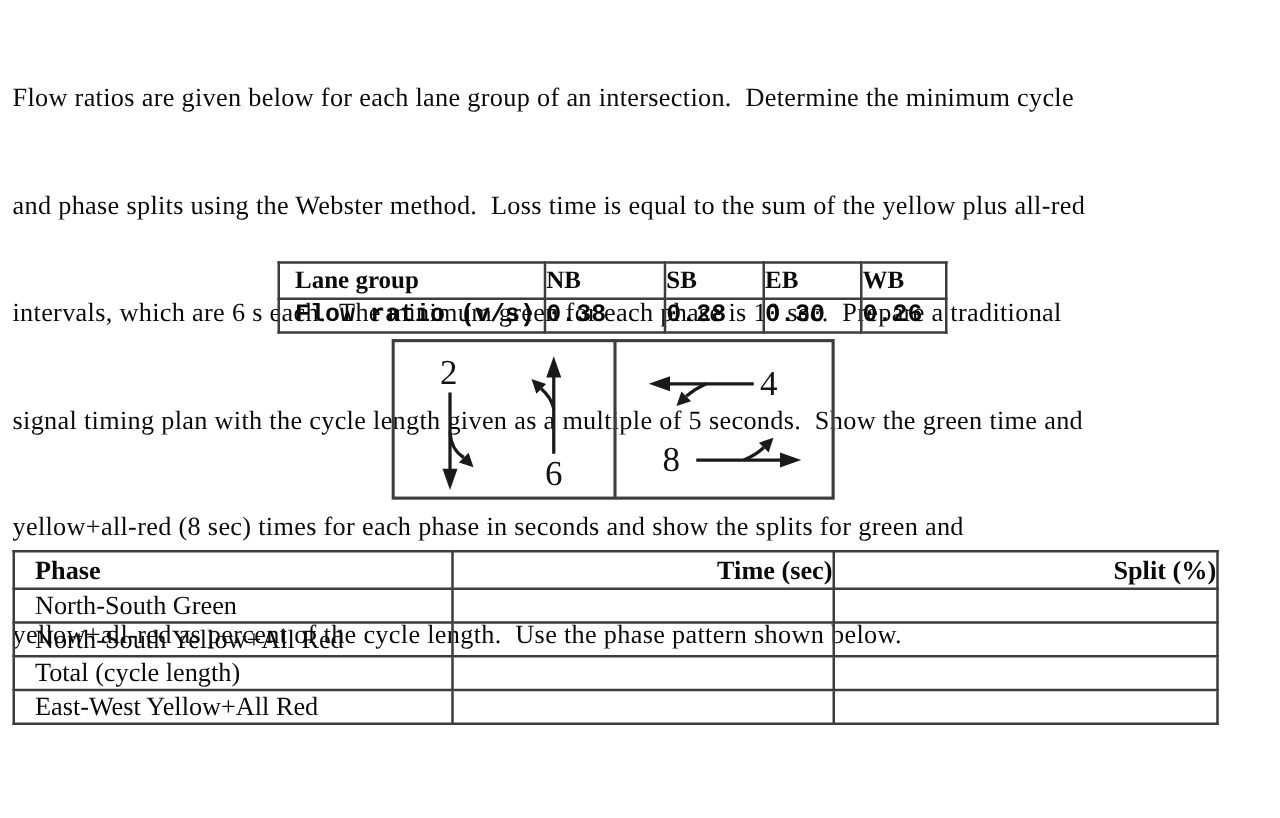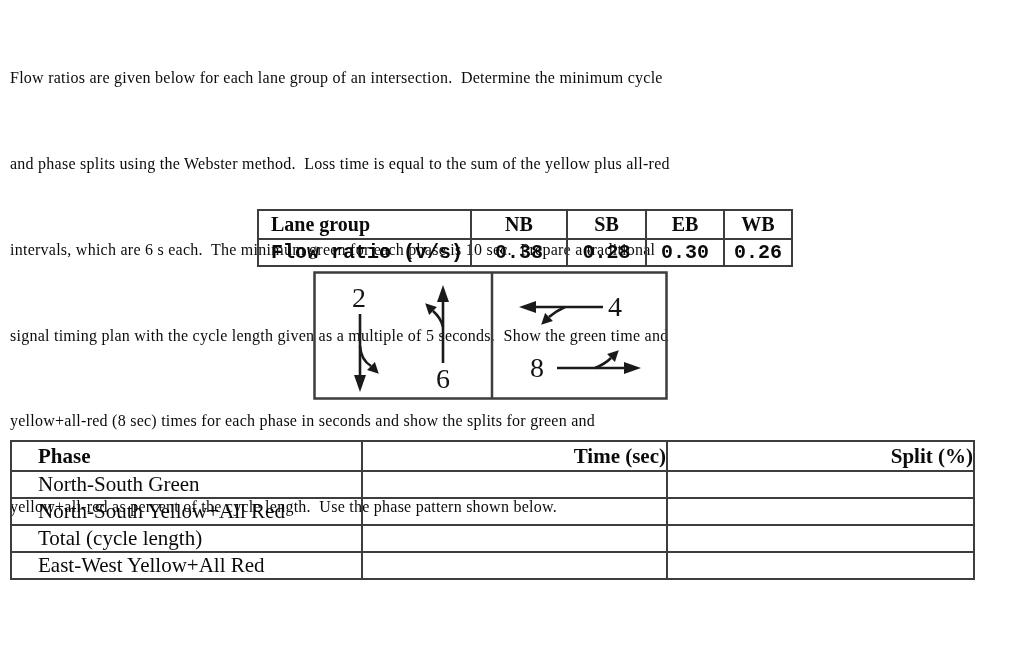--- a/index.html
+++ b/index.html
@@ -1,44 +1,44 @@
 <!DOCTYPE html>
 <html><head>
 <meta charset="utf-8">
 <style>
   html,body { margin:0; padding:0; background:#ffffff; }
   .page {
     position:relative; width:1024px; height:654px; background:#ffffff;
     font-family:"Liberation Serif", serif; color:#0b0b0b; overflow:hidden;
   }
   
-  .para { position:absolute; left:10px; top:7px; font-size:16px; line-height:28.6px;
+  .para { position:absolute; left:10px; top:7px; font-size:21px; line-height:28.6px;
           letter-spacing:0.25px; white-space:pre; }
   .para div { height:28.6px; }
 
   
   table { border-collapse:collapse; table-layout:fixed; }
-  .flow-table { position:absolute; left:222px; top:209px;margin-left:35px; }
+  .flow-table { position:absolute; left:222px; top:209px; }
   .flow-table td { border:2px solid #3d3d3d; font-weight:bold; font-size:20px;
                    padding:0; overflow:hidden; white-space:nowrap; }
   .flow-table tr.r1 td { height:27px; }
   .flow-table tr.r2 td { height:25px;font-family:Liberation Mono, monospace; }
   .flow-table td.lbl { text-align:left; padding-left:12px; }
-  .flow-table td.val { text-align:center; }
+  .flow-table td.val { }
 
   
   .diagram { position:absolute; left:313px; top:271px; width:355px; height:129px; }
   .diagram svg { display:block; }
   .diagram text { font-family:"Liberation Serif", serif; font-size:28px; fill:#141414; }
 
   
   .timing-table { position:absolute; left:10px; top:440px; }
   .timing-table td { border:2px solid #3d3d3d; font-size:21px; padding:0;
                      overflow:hidden; white-space:nowrap; vertical-align:middle; }
-  .timing-table td.phase-col { text-align:left; padding-left:26px; }
+  .timing-table td.phase-col { text-align:left; padding-left:16px; }
   .timing-table tr.hdr td { font-weight:bold; }
   .timing-table td.ctr { text-align:right; }
   .timing-table tr { height:25px; }
   .timing-table tr.hdr { height:30px; }
 </style>
 </head>
 <body>
 
 <div class="page">
 

